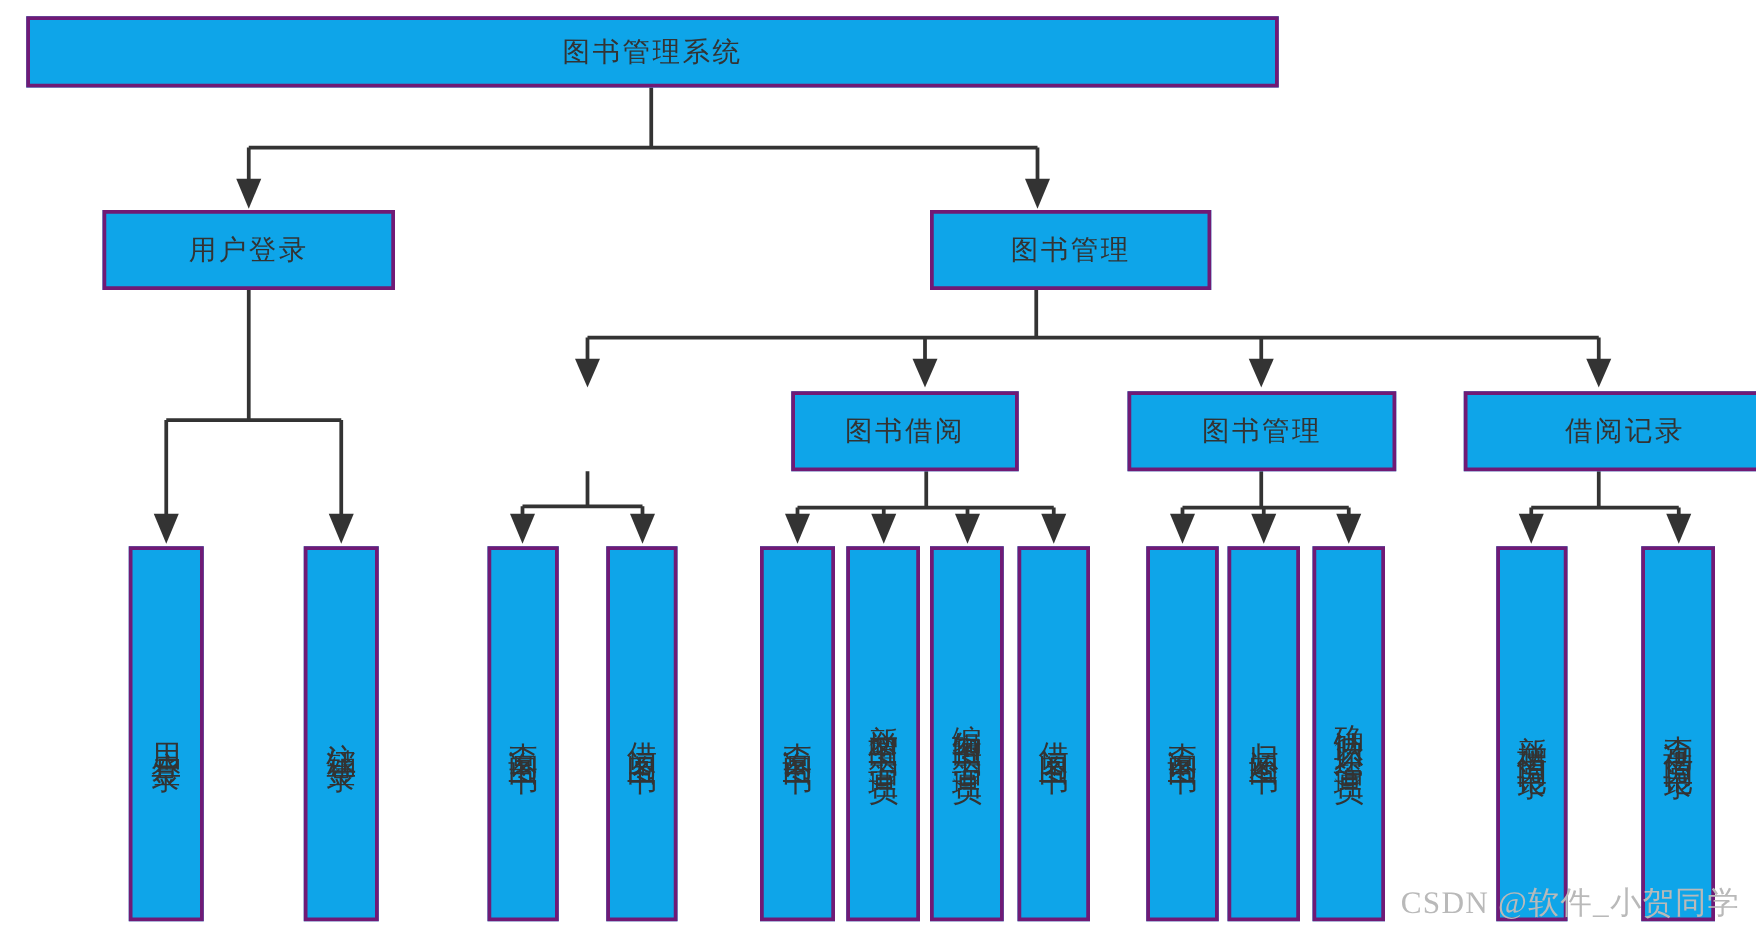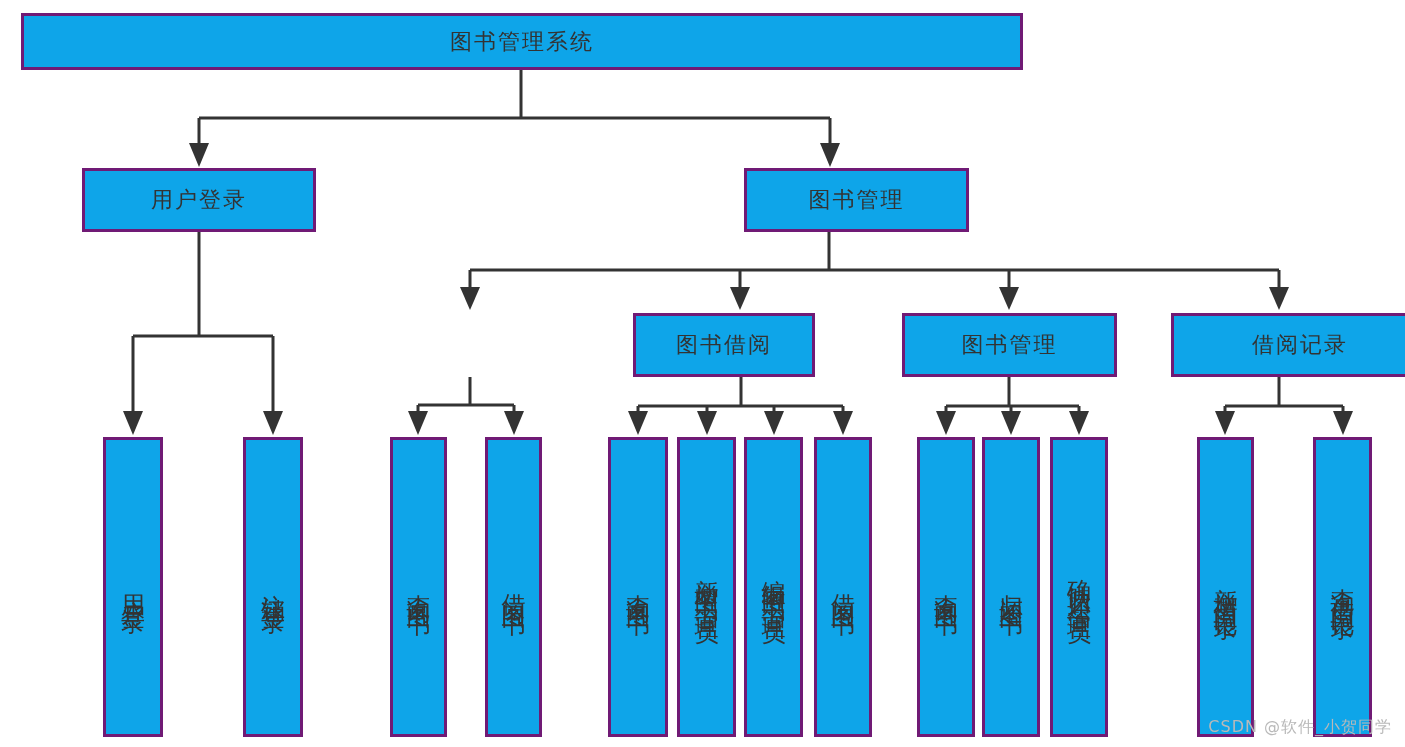--- a/index.html
+++ b/index.html
@@ -33,25 +33,26 @@
     writing-mode: vertical-rl;
     text-orientation: upright;
     font-size: 24px;
     letter-spacing: 6px;
     line-height: 1;
   }
   .watermark {
     position: absolute;
     right: 13px;
     bottom: 9px;
-    font-size: 16px;
+    font-size: 25px;
     color: #b9b9b9;
     letter-spacing: 1px;
     z-index: 10;
     white-space: nowrap;
+    font-family: Liberation Serif, serif;
   }
 </style>
 </head>
 <body>
 
 <div class="stage">
 
   <svg class="wires" viewBox="0 0 1405 747" aria-hidden="true">
     <path fill="none" stroke="#333333" stroke-width="3" d="M521 70 V118 M199 118 H830 M199 118 V146 M830 118 V146
          M199 232 V336 M133 336 H273 M133 336 V413 M273 336 V413

